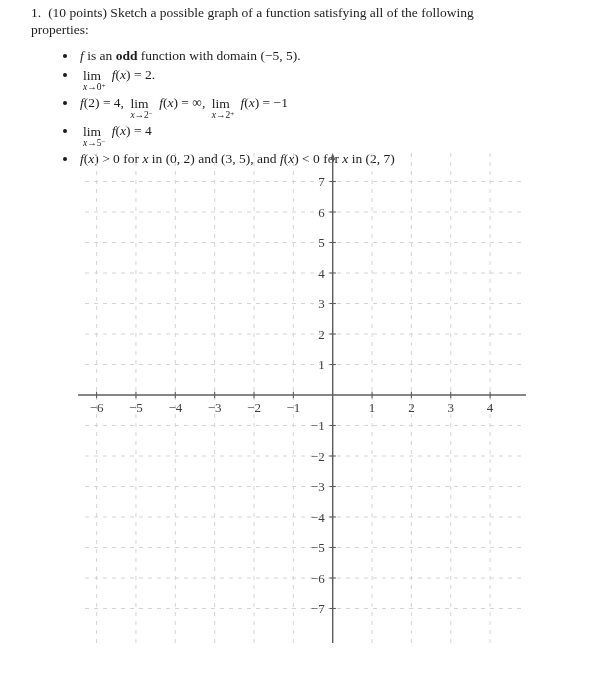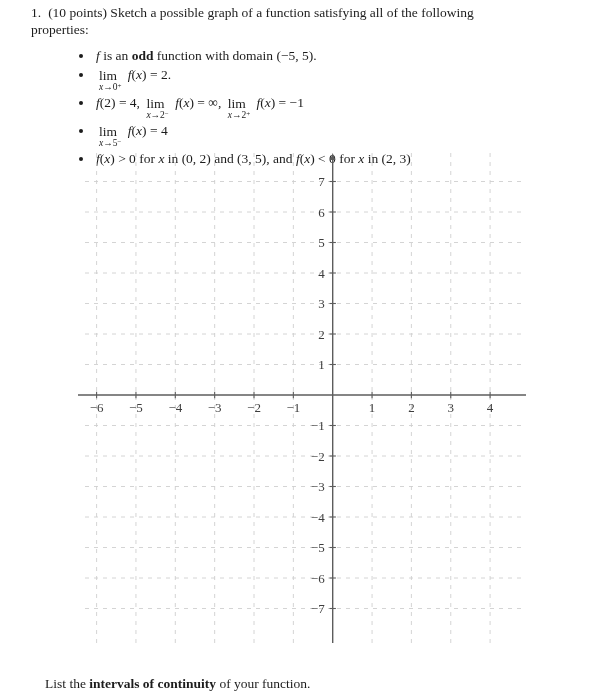--- a/index.html
+++ b/index.html
@@ -17,21 +17,21 @@
     font-size:13.5px;
     line-height:17px;
   }
   .problem-number{margin-right:7px;}
   ul.props{
     list-style:disc;
     margin:9px 0 0 0;
     padding-left:47px;
   }
   ul.props li{
-    margin:0 0 2px 16px;
+    margin:0 0 2px 0;
     padding-left:2px;
   }
   .i{font-style:italic;}
   .b{font-weight:bold;}
   .lim{
     display:inline-block;
     text-align:left;
     vertical-align:-11px;
     line-height:1;
     margin:0 3px;
@@ -61,21 +61,21 @@
 
 <div class="page">
 
   <div class="problem">
     <span class="problem-number">1.</span><span>(10 points) Sketch a possible graph of a function satisfying all of the following properties:</span>
     <ul class="props">
         <li><span class="i">f</span><span> is an </span><span class="b">odd</span><span> function with domain (−5, 5).</span></li>
         <li><span class="lim"><span class="lw">lim</span><span class="ls"><i>x</i>→0<sup>+</sup></span></span><span> </span><span class="i">f</span><span>(</span><span class="i">x</span><span>) = 2.</span></li>
         <li><span class="i">f</span><span>(2) = 4, </span><span class="lim"><span class="lw">lim</span><span class="ls"><i>x</i>→2<sup>−</sup></span></span><span> </span><span class="i">f</span><span>(</span><span class="i">x</span><span>) = ∞, </span><span class="lim"><span class="lw">lim</span><span class="ls"><i>x</i>→2<sup>+</sup></span></span><span> </span><span class="i">f</span><span>(</span><span class="i">x</span><span>) = −1</span></li>
         <li><span class="lim"><span class="lw">lim</span><span class="ls"><i>x</i>→5<sup>−</sup></span></span><span> </span><span class="i">f</span><span>(</span><span class="i">x</span><span>) = 4</span></li>
-        <li><span class="i">f</span><span>(</span><span class="i">x</span><span>) &gt; 0 for </span><span class="i">x</span><span> in (0, 2) and (3, 5), and </span><span class="i">f</span><span>(</span><span class="i">x</span><span>) &lt; 0 for </span><span class="i">x</span><span> in (2, 3)</span></li>
+        <li><span class="i">f</span><span>(</span><span class="i">x</span><span>) &gt; 0 for </span><span class="i">x</span><span> in (0, 2) and (3, 5), and </span><span class="i">f</span><span>(</span><span class="i">x</span><span>) &lt; 0 for </span><span class="i">x</span><span> in (2, 7)</span></li>
       </ul>
   </div>
 
   <svg class="graph" width="613" height="512">
     <g id="g-grid">
         <line class="vgrid" x1="96.59999999999997" y1="8" x2="96.59999999999997" y2="498"></line>
         <line class="vgrid" x1="135.95" y1="8" x2="135.95" y2="498"></line>
         <line class="vgrid" x1="175.29999999999998" y1="8" x2="175.29999999999998" y2="498"></line>
         <line class="vgrid" x1="214.64999999999998" y1="8" x2="214.64999999999998" y2="498"></line>
         <line class="vgrid" x1="254" y1="8" x2="254" y2="498"></line>
@@ -158,15 +158,14 @@
         <text x="324.7" y="224" text-anchor="end">1</text>
         <text x="324.7" y="193.5" text-anchor="end">2</text>
         <text x="324.7" y="163" text-anchor="end">3</text>
         <text x="324.7" y="132.5" text-anchor="end">4</text>
         <text x="324.7" y="102" text-anchor="end">5</text>
         <text x="324.7" y="71.5" text-anchor="end">6</text>
         <text x="324.7" y="41" text-anchor="end">7</text>
       </g>
   </svg>
 
-  <p class="footer"><span>List the </span><span class="b">intervals of continuity</span><span> of your function.</span></p>
 
 </div>
 
 </body></html>

